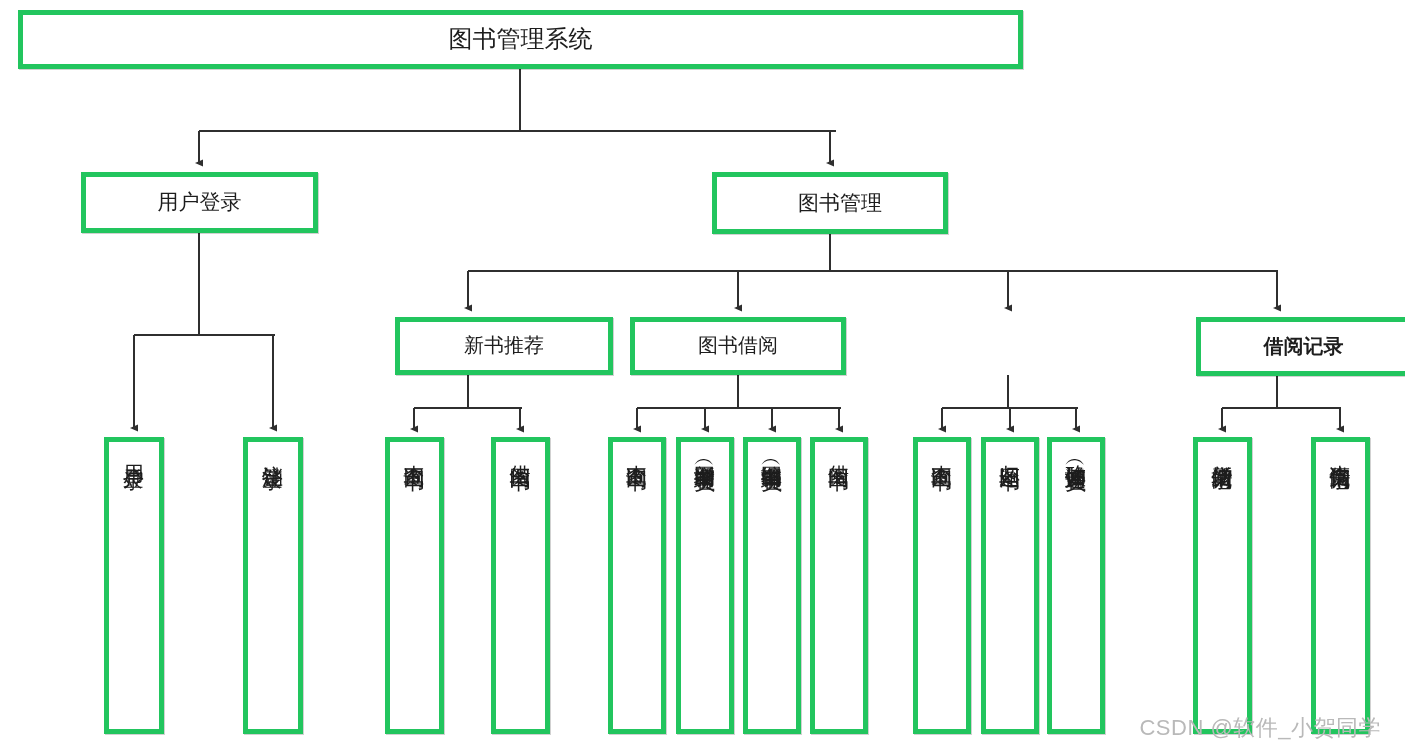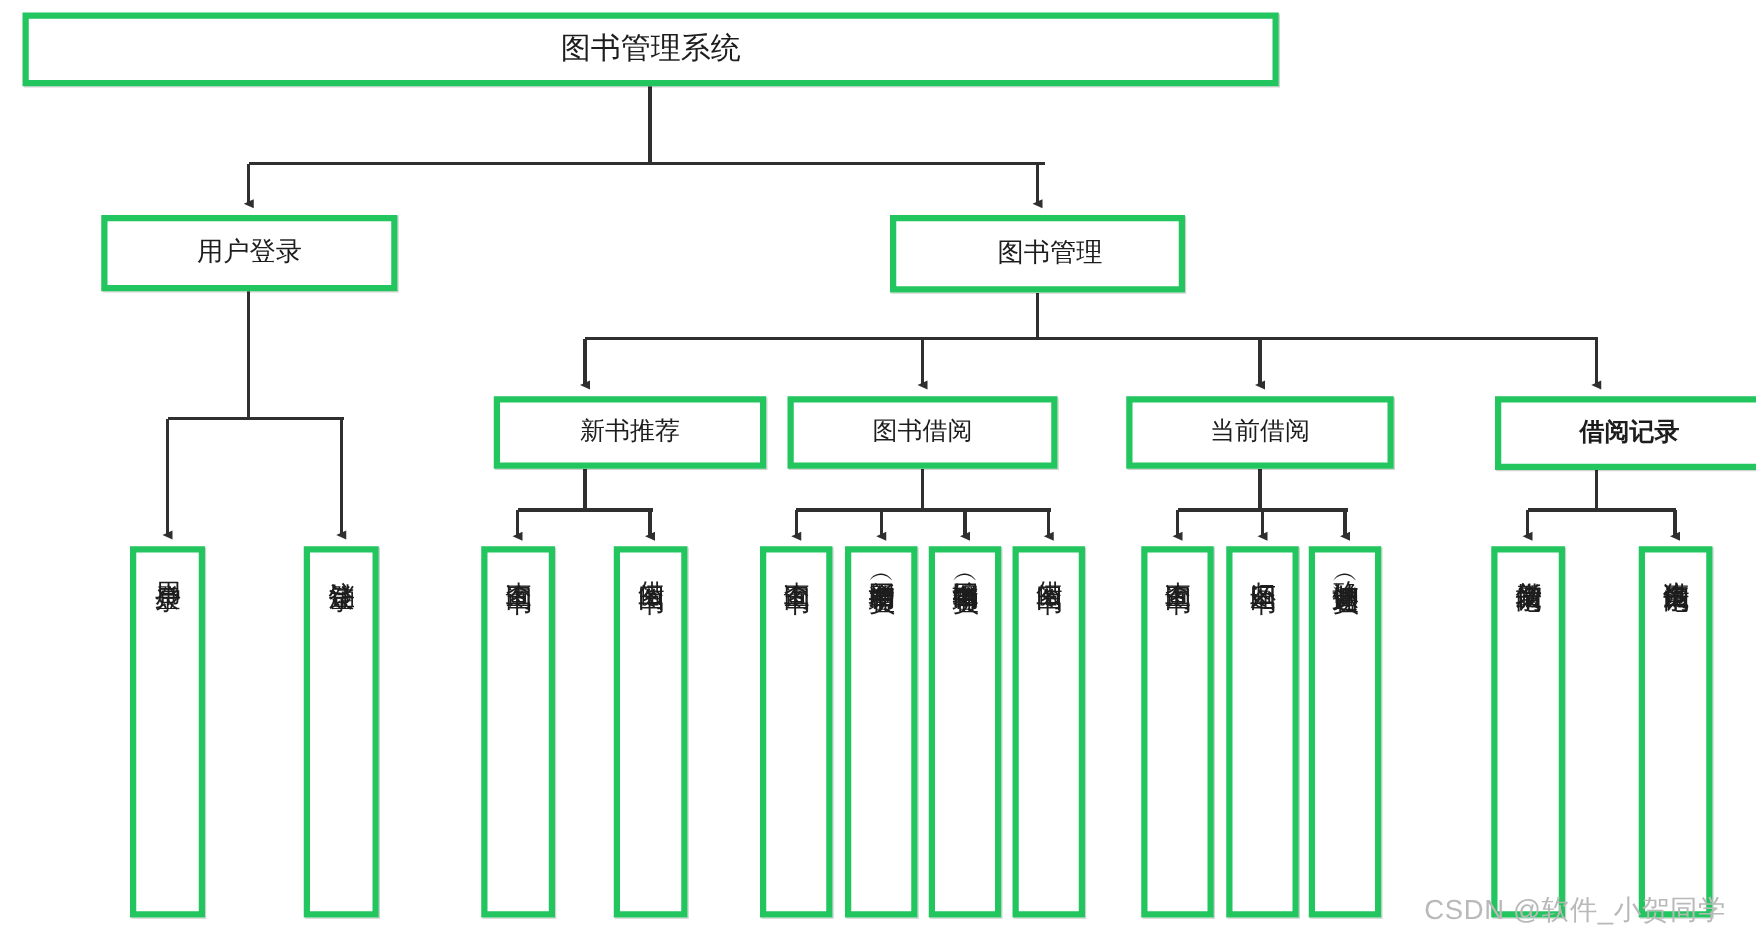--- a/index.html
+++ b/index.html
@@ -148,23 +148,20 @@
   </div>
 
   <div class="node level-2" style="left:360px; top:317px; width:218px; height:58px;margin-left:35px;">
     <span class="node-label">新书推荐</span>
   </div>
 
   <div class="node level-2" style="left:630px; top:317px; width:216px; height:58px;">
     <span class="node-label">图书借阅</span>
   </div>
 
-  <div class="node level-2" style="left:901px; top:317px; width:214px; height:58px;">
-    <span class="node-label">当前借阅</span>
-  </div>
 
   <div class="node level-2" style="left:1196px; top:317px; width:215px; height:59px;font-weight:bold;">
     <span class="node-label">借阅记录</span>
   </div>
 
   <div class="node vertical" style="left:104px; top:437px; width:60px; height:297px;">
     <span class="node-label">用户登录</span>
   </div>
 
   <div class="node vertical" style="left:243px; top:437px; width:60px; height:297px;">

